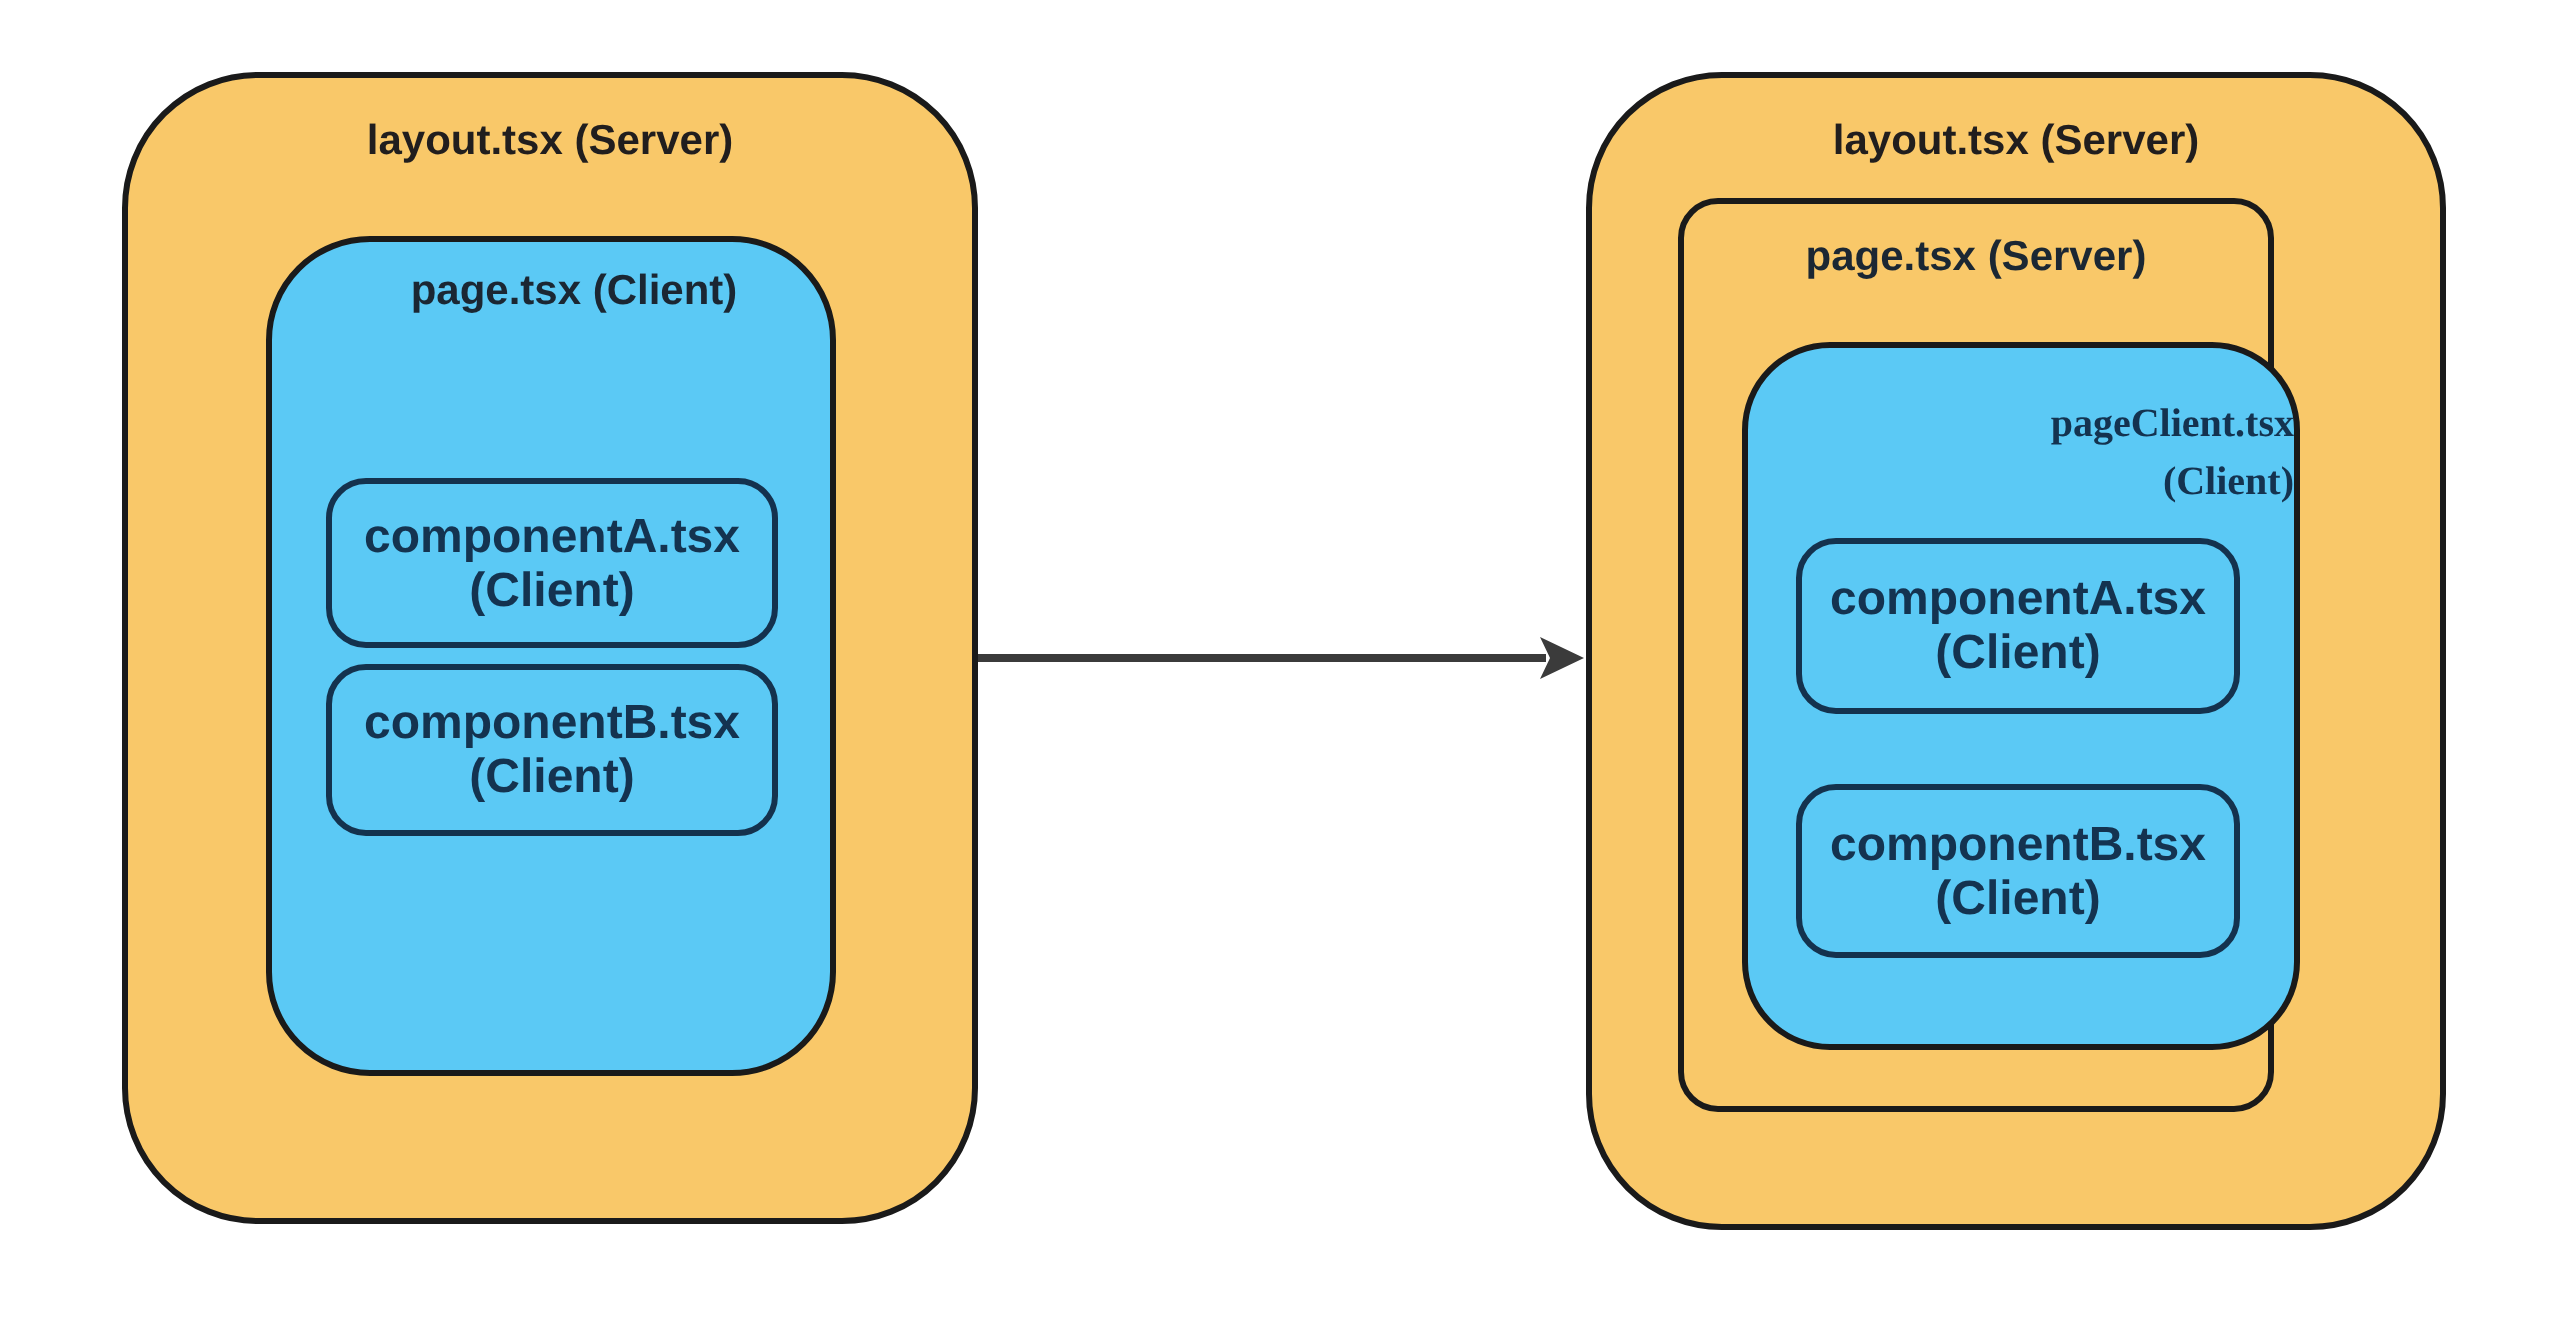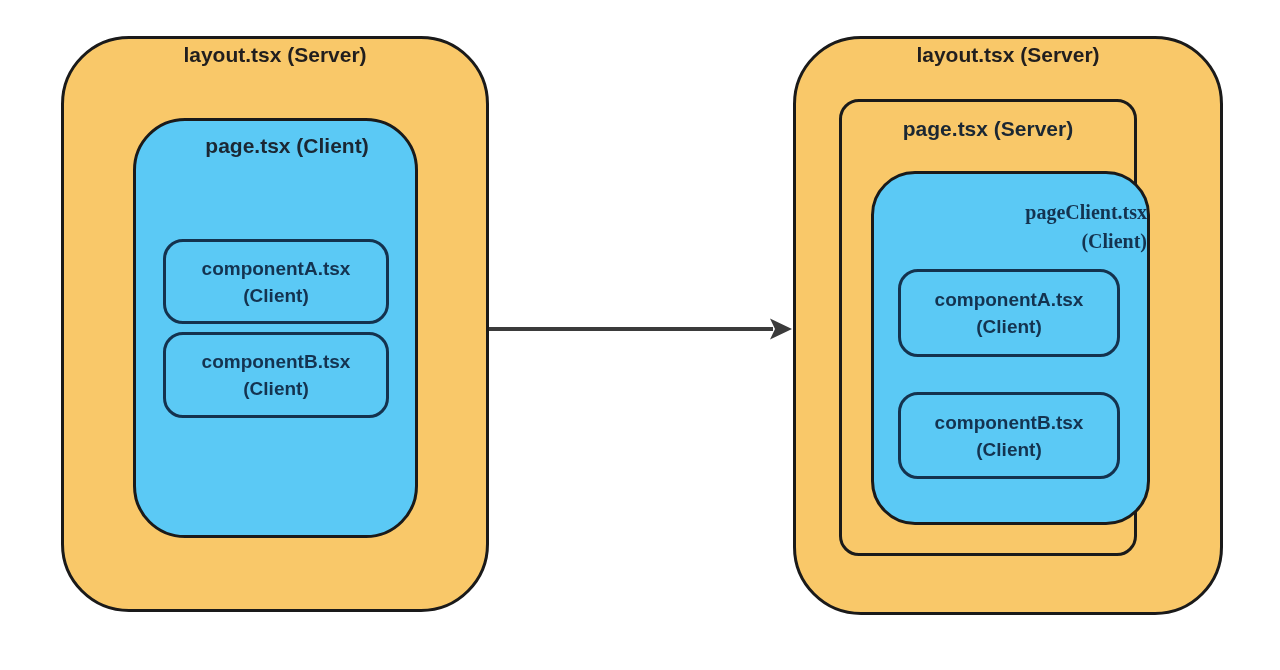--- a/index.html
+++ b/index.html
@@ -36,40 +36,40 @@
     flex-direction: column;
     justify-content: center;
     align-items: center;
   }
   .title {
     width: 100%;
     text-align: center;
     font-weight: 700;
   }
   .title-layout {
-    margin-top: 4px;
+    margin-top: 20px;
     font-size: 21px;
     color: var(--label-dark, #211E1E);
   }
   .title-page {
     margin-top: 13px;
     font-size: 21px;
     color: var(--label-page, #1B2733);
   }
   .title-pageclient {
     margin-top: 24px;
     font-size: 20px;
     line-height: 29px;
     font-weight: 700;
     text-align: right;
     color: var(--label-navy, #143350);
     font-family: Liberation Serif, serif;
   }
   .component-box .comp-line {
-    font-size: 19px;
+    font-size: 24px;
     line-height: 27px;
     font-weight: 700;
     text-align: center;
     color: var(--label-navy, #143350);
   }
 
   
   .left-outer   { left: 61px;  top: 36px;  width: 428px; height: 576px; border-radius: 68px; }
   .left-blue    { left: 69px;  top: 79px;  width: 285px; height: 420px; border-radius: 52px; }
   .left-comp-a  { left: 27px;  top: 118px; width: 226px; height: 85px; }

